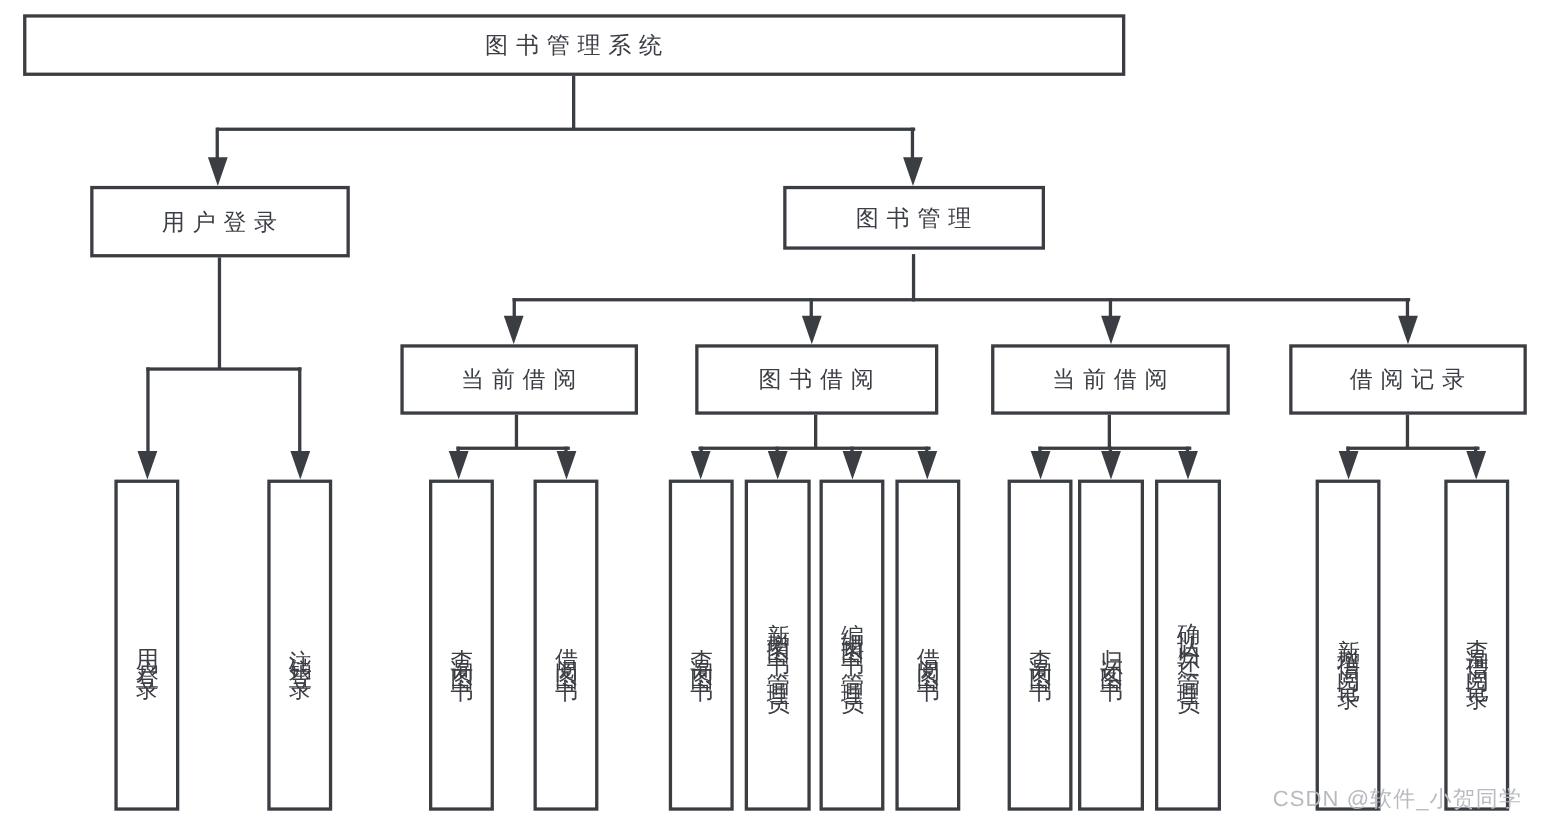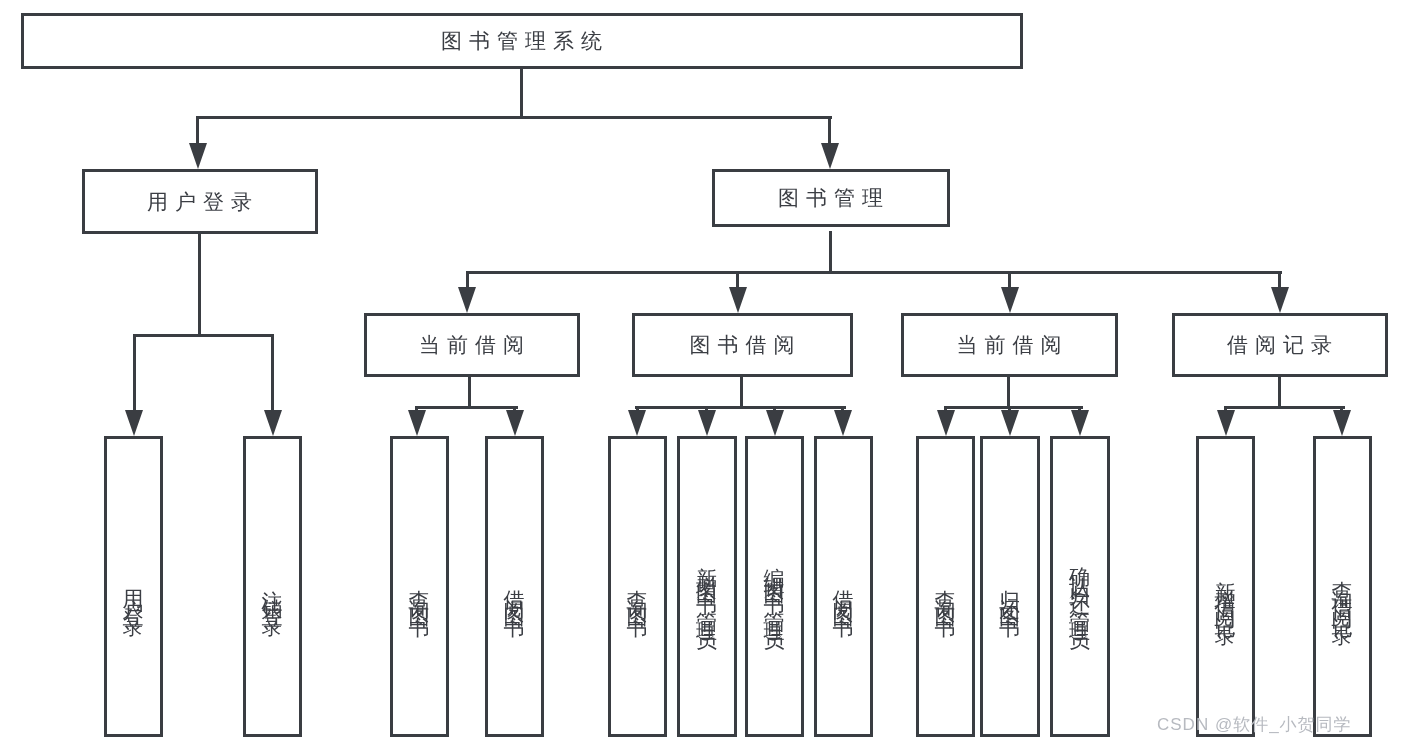--- a/index.html
+++ b/index.html
@@ -32,21 +32,21 @@
   .vline{position:absolute;width:3px;background:var(--line);z-index:1;}
   .hline{position:absolute;height:3px;background:var(--line);z-index:1;}
   .arrow{
     position:absolute;width:0;height:0;z-index:1;
     border-left:9px solid transparent;
     border-right:9px solid transparent;
     border-top:26px solid var(--line);
   }
   .watermark{
     position:absolute;left:1157px;top:713px;z-index:5;
-    color:var(--watermark);font-size:17px;letter-spacing:1px;
+    color:var(--watermark);font-size:20px;letter-spacing:1px;
     white-space:nowrap;
   }
 </style>
 </head>
 <body>
 
 <div class="canvas">
 
   <div class="box" style="left:21px;top:13px;width:1002px;height:56px;">
     <span class="hlbl">图书管理系统</span>

